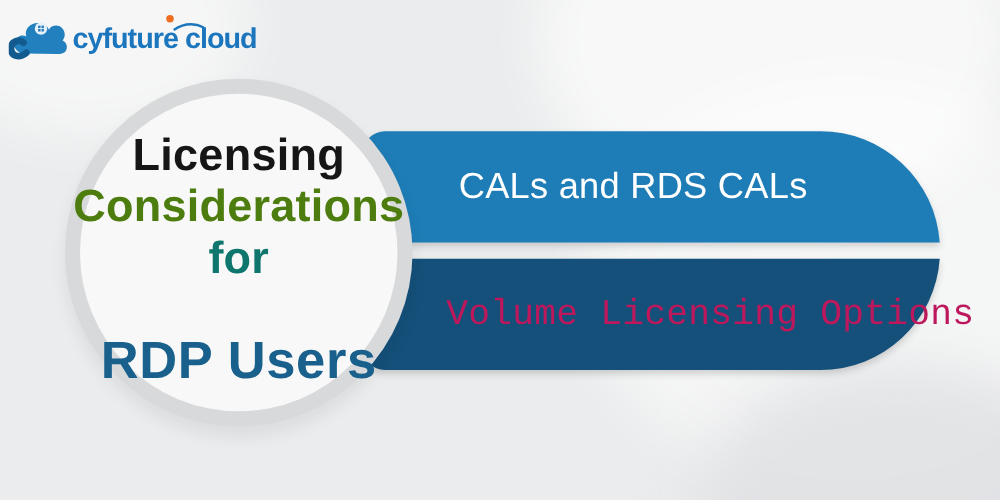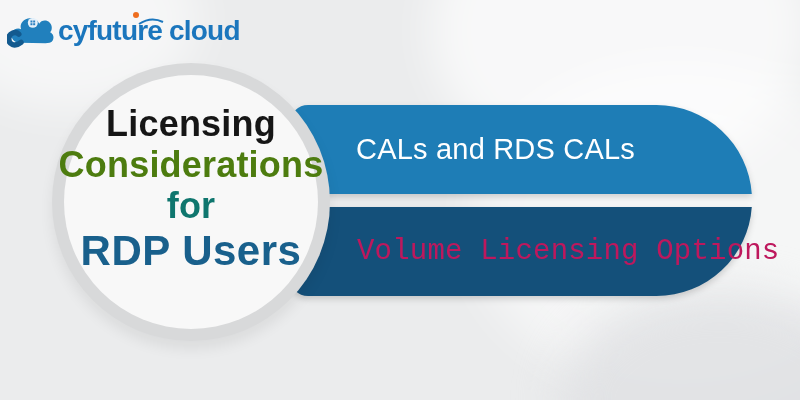--- a/index.html
+++ b/index.html
@@ -34,53 +34,53 @@
   .circle-text{
     position:absolute;left:52px;top:103px;width:278px;text-align:center;line-height:41px;
     font-weight:bold;
   }
   .t-line{font-size:36px;letter-spacing:.2px;}
   .t-highlight{font-size:42px;line-height:50px;letter-spacing:.5px;font-weight:bold;}
 
   .logo{position:absolute;left:7px;top:9px;display:flex;align-items:center;}
   .logo-icon{width:48px;height:38px;margin-top:3px;}
   .logo-text{
-    font-size:28px;font-weight:bold;letter-spacing:-.8px;margin-left:3px;
+    font-size:23px;font-weight:bold;letter-spacing:-.8px;margin-left:3px;
     position:relative;top:1px;
   }
   .logo-dot{position:absolute;width:6px;height:6px;border-radius:50%;left:126px;top:3px;}
   .logo-swoosh{position:absolute;left:131px;top:9px;}
 </style>
 </head>
 <body>
 
 <div class="stage">
 
   <div class="blob blob1"></div>
   <div class="blob blob2"></div>
   <div class="blob blob3"></div>
   <div class="blob blob4"></div>
 
   <svg class="bars-svg" width="800" height="400" viewBox="0 0 800 400">
     <path class="bar-path" d="M308,105 L656.5,105 A95.5,95.5 0 0 1 751.8,194 L290,194 L290,123 A18,18 0 0 1 308,105 Z" style="fill: rgb(30, 125, 182);"></path>
     <path class="bar-path" d="M290,207 L751.8,207 A95.5,95.5 0 0 1 656.5,296 L308,296 A18,18 0 0 1 290,278 L290,207 Z" style="fill: rgb(20, 80, 122);"></path>
   </svg>
 
-  <div class="bar-label top" style="color: rgb(255, 255, 255);">CALs and RDS CALs</div>
+  <div class="bar-label top" style="color: rgb(255, 255, 255); margin-left: 11px;">CALs and RDS CALs</div>
   <div class="bar-label bottom" style="color: #be185d; font-family: Liberation Mono, monospace;">Volume Licensing Options</div>
 
   <div class="circle-ring" style="background: rgb(216, 217, 218);">
     <div class="circle-inner" style="background: rgb(248, 248, 248);"></div>
   </div>
 
   <div class="circle-text">
     <div class="t-line" style="color: rgb(22, 22, 22);">Licensing</div>
     <div class="t-line" style="color: #4d7c0f;">Considerations</div>
     <div class="t-line" style="color: #0f766e;">for</div>
-    <div class="t-highlight" style="color: rgb(25, 96, 140);">RDP Users</div>
+    <div class="t-highlight" style="color: rgb(25, 96, 140); margin-top: 37px;">RDP Users</div>
   </div>
 
   <div class="logo">
     <svg class="logo-icon" viewBox="0 0 52 42">
       <path d="M14 34 C7 34 3 29 5 23 C6.5 18.5 12 17 15 19 C13 13 18 7 25 7 C31 7 34 10 35 13 C37 9 43 8 46.5 11.5 C50 15 49.5 20 47 22.5 C50.5 24 52 28 50 31.5 C48.5 34 45 34.5 42 34.5 Z" fill="#2180bd" style="fill: rgb(33, 128, 189);"></path>
       <path d="M15 33.5 C8 39 1 36 1.5 29 C2 23 9 21 12.5 24.5" fill="none" stroke="#135a8f" stroke-width="6" stroke-linecap="round" style="stroke: rgb(19, 90, 143);"></path>
       <circle cx="28" cy="12" r="5.5" fill="#e6f1fa"></circle>
       <rect x="25.4" y="9.4" width="2.2" height="2.2" fill="#2a7fc0"></rect>
       <rect x="28.4" y="9.4" width="2.2" height="2.2" fill="#2a7fc0"></rect>
       <rect x="25.4" y="12.4" width="2.2" height="2.2" fill="#2a7fc0"></rect>

